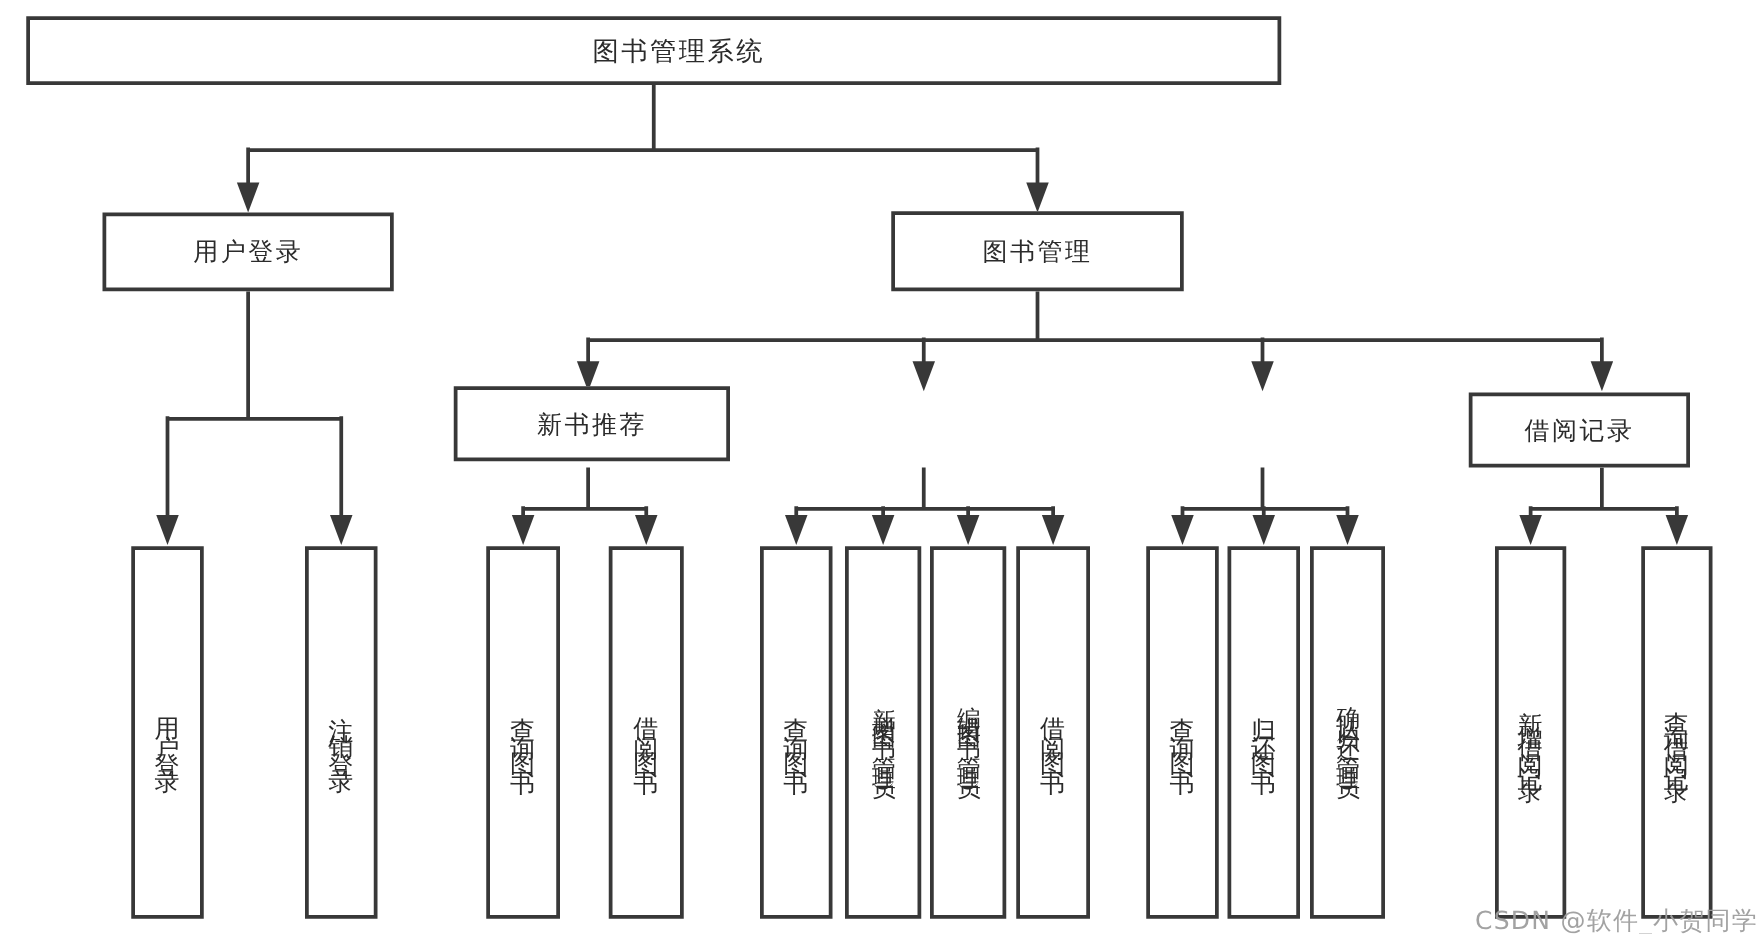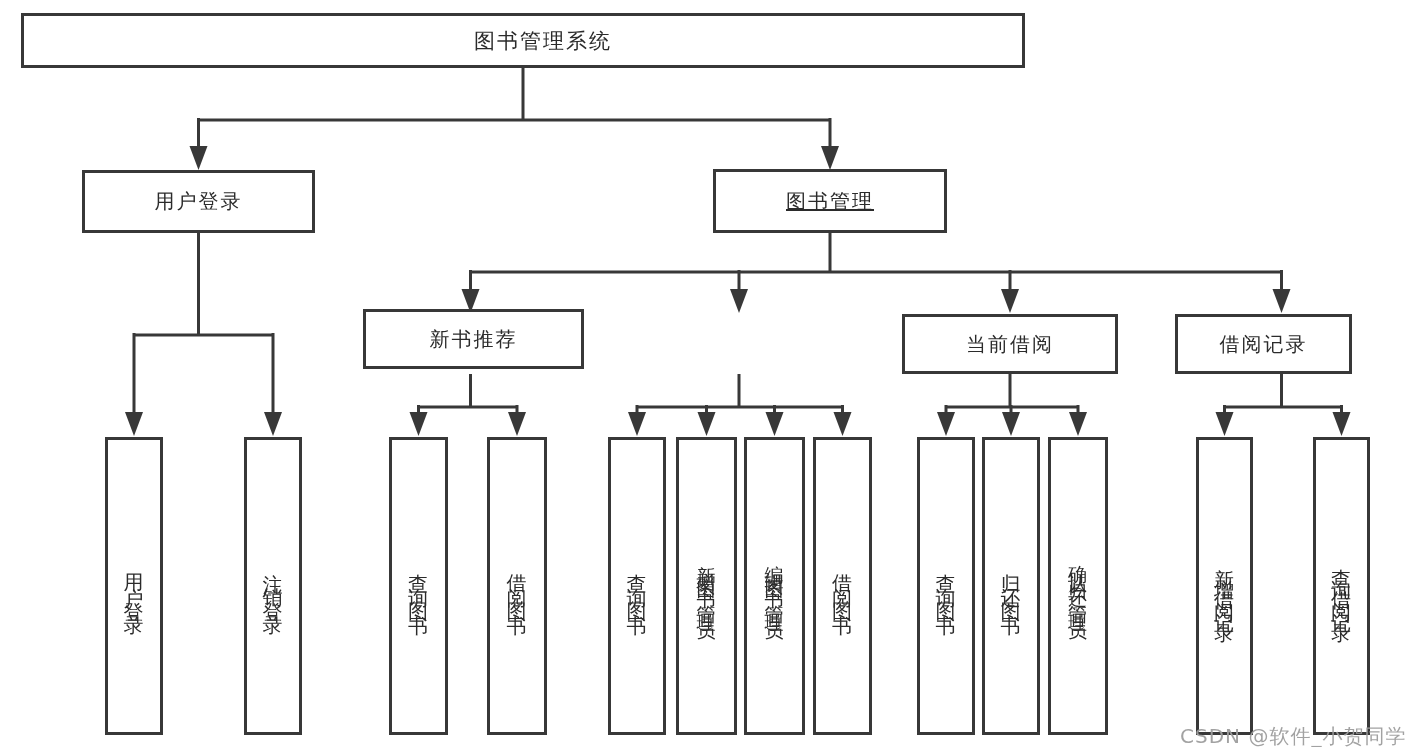--- a/index.html
+++ b/index.html
@@ -112,29 +112,26 @@
     <polygon points="1332.5,412 1350.5,412 1341.5,436"></polygon>
   </svg>
 
   <div class="node h-node root-node" style="left:21px;top:13px;width:1004px;height:55px;padding-left:40px;">
     <span>图书管理系统</span>
   </div>
 
   <div class="node h-node" style="left:82px;top:170px;width:233px;height:63px;">
     <span>用户登录</span>
   </div>
-  <div class="node h-node" style="left:713px;top:169px;width:234px;height:64px;text-decoration:underline;">
+  <div class="node h-node" style="left:713px;top:169px;width:234px;height:64px;">
     <span>图书管理</span>
   </div>
 
   <div class="node h-node" style="left:363px;top:309px;width:221px;height:60px;">
     <span>新书推荐</span>
-  </div>
-  <div class="node h-node" style="left:902px;top:314px;width:216px;height:60px;">
-    <span>当前借阅</span>
   </div>
   <div class="node h-node" style="left:1175px;top:314px;width:177px;height:60px;">
     <span>借阅记录</span>
   </div>
 
   <div class="node leaf" style="left:105px;top:437px;width:58px;height:298px;">
     <span class="v-label">用户登录</span>
   </div>
   <div class="node leaf" style="left:244px;top:437px;width:58px;height:298px;">
     <span class="v-label">注销登录</span>

